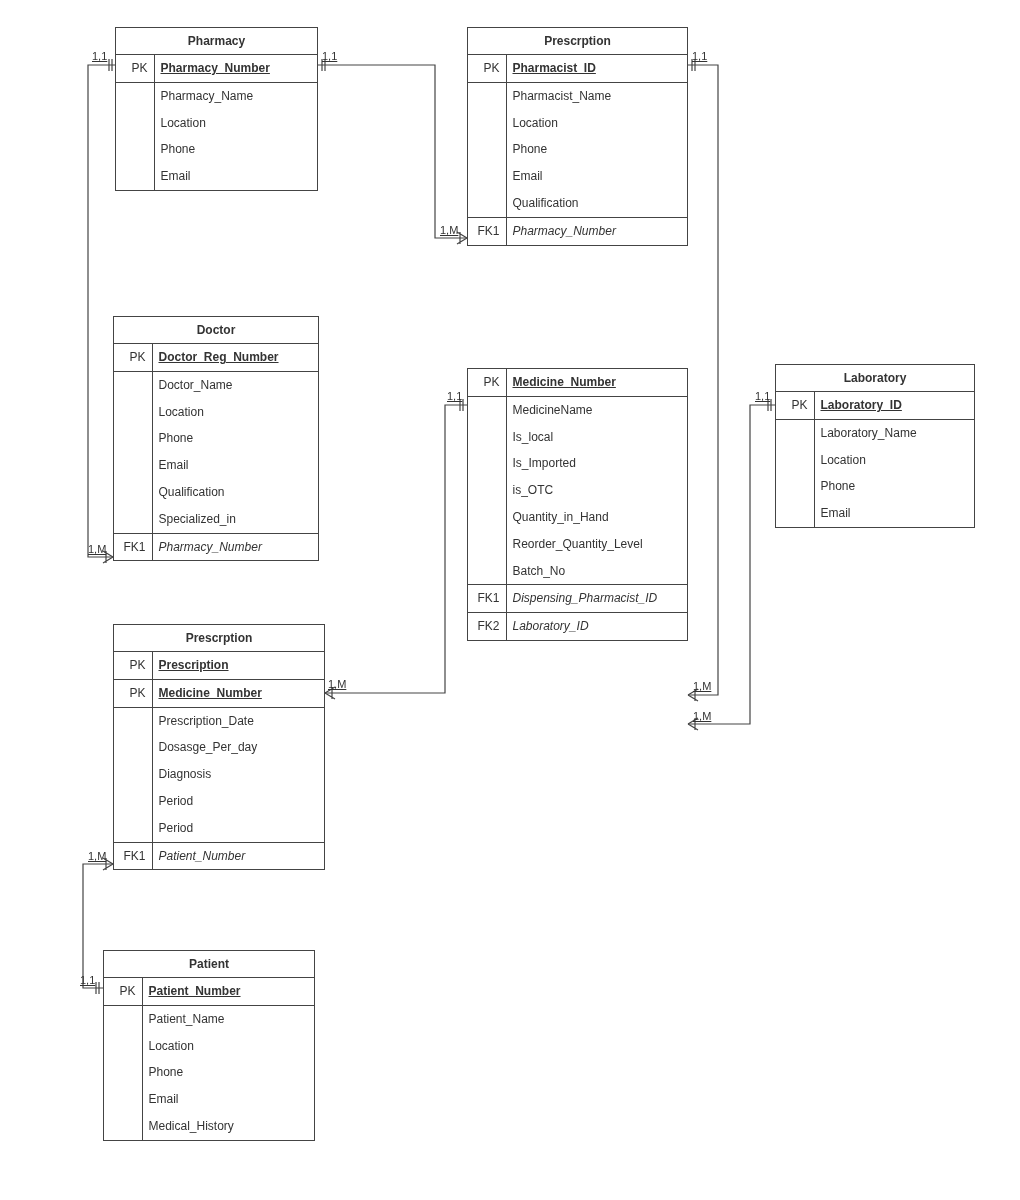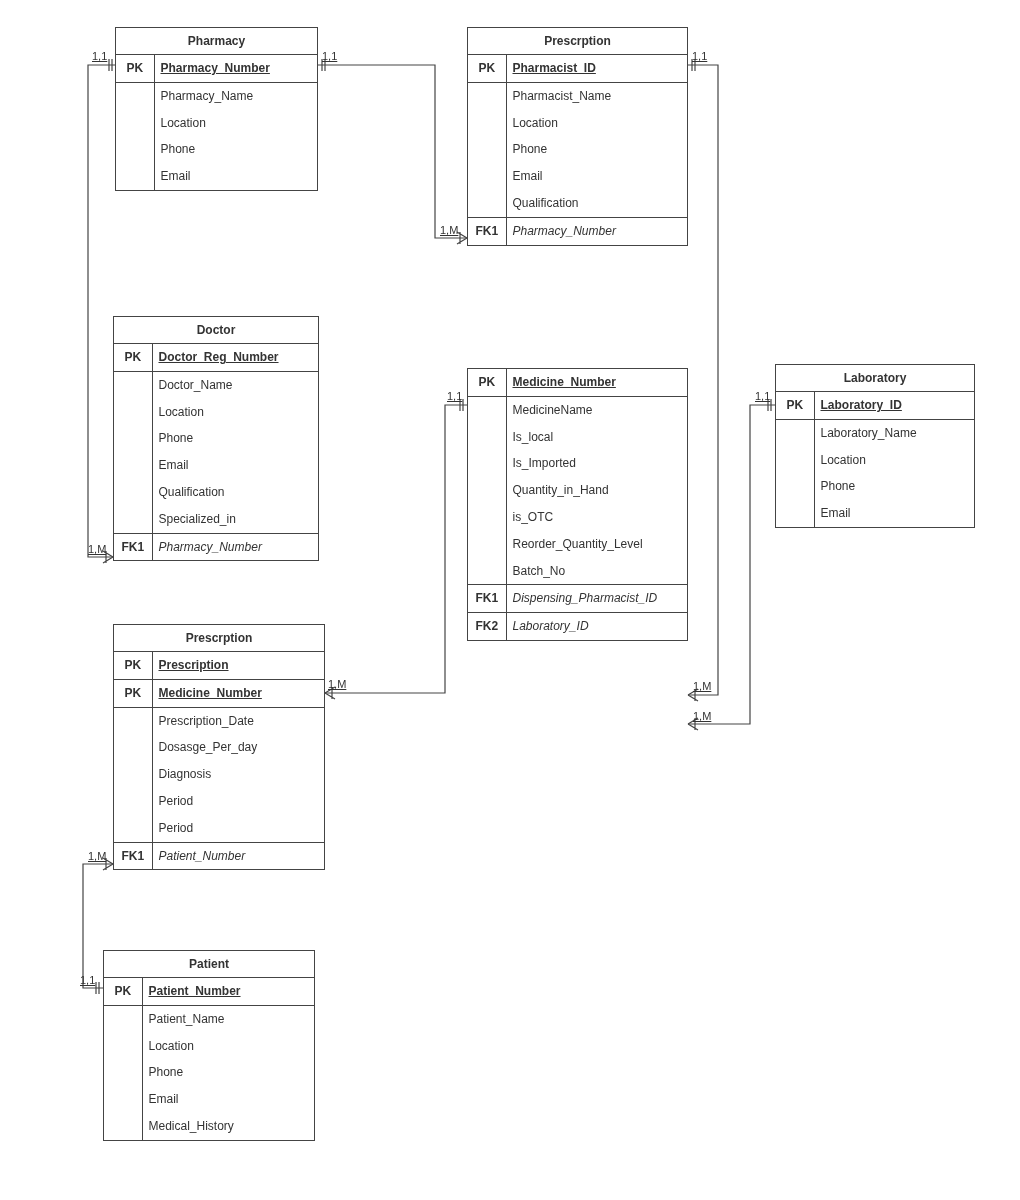--- a/index.html
+++ b/index.html
@@ -34,22 +34,22 @@
     width: 100%;
   }
   table.attrs td {
     padding: 5px 6px;
     vertical-align: middle;
     font-size: 12px;
     line-height: 1.4;
   }
   table.attrs td.key {
     width: 38px;
-    text-align: center;
-    font-weight: bold;
+    text-align: right;
+    font-weight: normal;
     border-right: 1.5px solid #444;
   }
   .pk { text-decoration: underline; font-weight: bold; }
   .fk { font-style: italic; }
   .sep td { border-top: 1.5px solid #444; }
   .card {
     position: absolute;
     font-size: 11px;
     color: #333;
     background: transparent;
@@ -219,25 +219,25 @@
           <tr>
             <td class="key"></td>
             <td><span>Is_local</span></td>
           </tr>
           <tr>
             <td class="key"></td>
             <td><span>Is_Imported</span></td>
           </tr>
           <tr>
             <td class="key"></td>
+            <td><span>is_OTC</span></td>
+          </tr>
+          <tr>
+            <td class="key"></td>
             <td><span>Quantity_in_Hand</span></td>
-          </tr>
-          <tr>
-            <td class="key"></td>
-            <td><span>is_OTC</span></td>
           </tr>
           <tr>
             <td class="key"></td>
             <td><span>Reorder_Quantity_Level</span></td>
           </tr>
           <tr>
             <td class="key"></td>
             <td><span>Batch_No</span></td>
           </tr>
           <tr class="sep">

